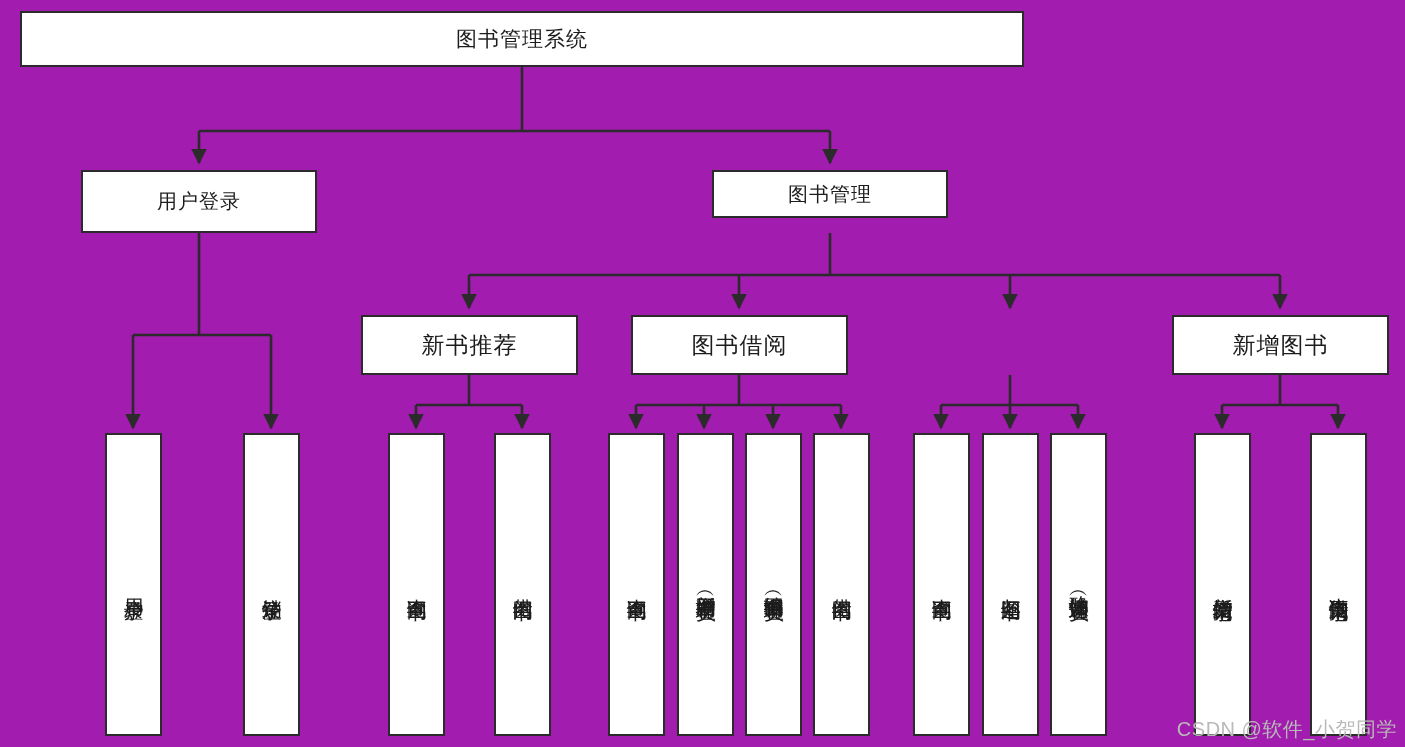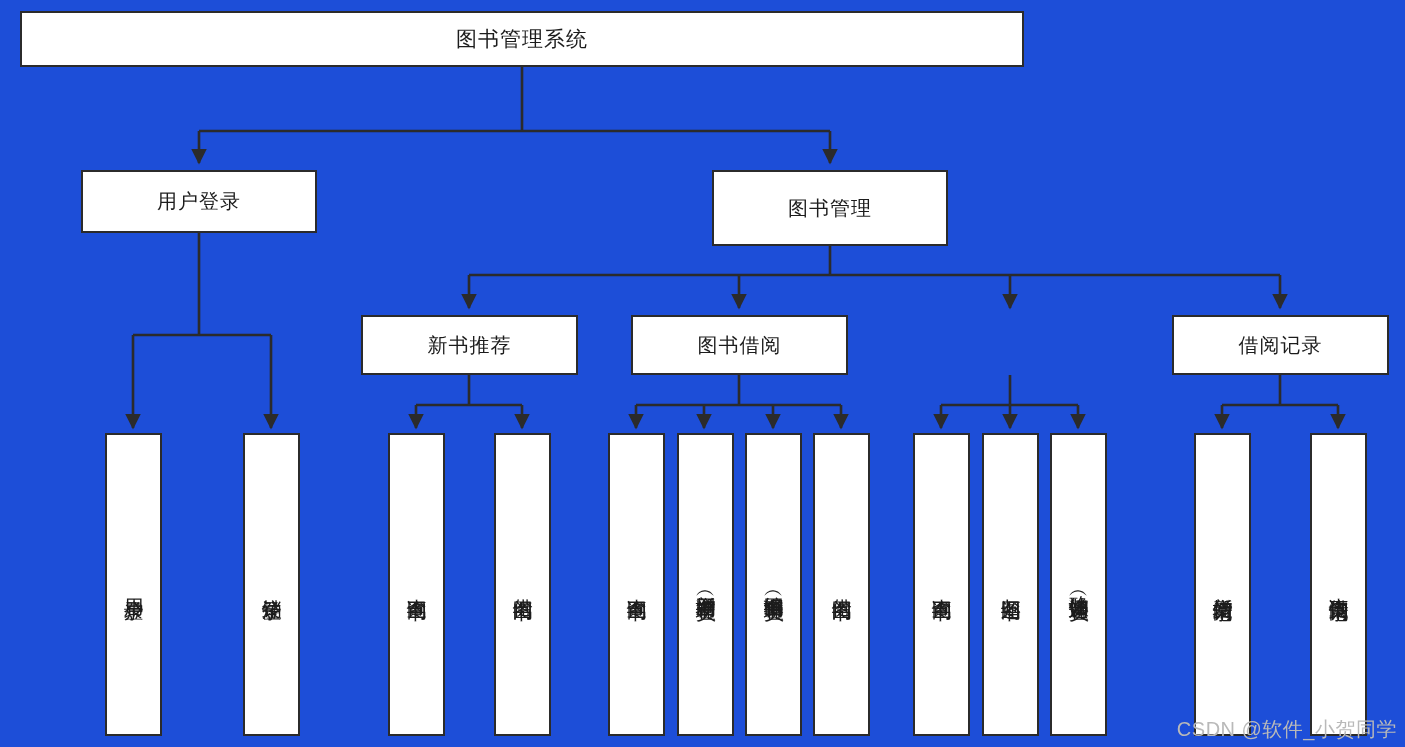--- a/index.html
+++ b/index.html
@@ -8,21 +8,21 @@
     padding: 0;
     background: #ffffff;
   }
   body {
     font-family: "Liberation Sans", "DejaVu Sans", sans-serif;
   }
   #canvas {
     position: relative;
     width: 1405px;
     height: 747px;
-    background: #1d4ed8;
+    background: #a21caf;
     overflow: hidden;
   }
   #edges {
     position: absolute;
     left: 0;
     top: 0;
     width: 1405px;
     height: 747px;
     pointer-events: none;
   }
@@ -39,21 +39,21 @@
   }
   .node.root {
     font-size: 21px;
     letter-spacing: 1px;
   }
   .node.level2 {
     font-size: 20px;
     letter-spacing: 1px;
   }
   .node.level3 {
-    font-size: 20px;
+    font-size: 23px;
     letter-spacing: 1px;
   }
   .node.leaf {
     font-size: 20px;
     align-items: center;
     justify-content: center;
   }
   .vlabel {
     writing-mode: vertical-rl;
     text-orientation: upright;
@@ -131,32 +131,32 @@
     </g>
   </svg>
 
   <div class="node root" style="left:20px; top:11px; width:1004px; height:56px;">
     <span class="hlabel">图书管理系统</span>
   </div>
 
   <div class="node level2" style="left:81px; top:170px; width:236px; height:63px;">
     <span class="hlabel">用户登录</span>
   </div>
-  <div class="node level2" style="left:712px; top:170px; width:236px; height:76px;">
+  <div class="node level2" style="left:712px; top:170px; width:236px; height:48px;">
     <span class="hlabel">图书管理</span>
   </div>
 
   <div class="node level3" style="left:361px; top:315px; width:217px; height:60px;">
     <span class="hlabel">新书推荐</span>
   </div>
   <div class="node level3" style="left:631px; top:315px; width:217px; height:60px;font-family:Liberation Serif, serif;">
     <span class="hlabel">图书借阅</span>
   </div>
   <div class="node level3" style="left:1172px; top:315px; width:217px; height:60px;">
-    <span class="hlabel">借阅记录</span>
+    <span class="hlabel">新增图书</span>
   </div>
 
   <div class="node leaf" style="left:105px; top:433px; width:57px; height:303px;">
     <span class="vlabel">用户登录</span>
   </div>
   <div class="node leaf" style="left:243px; top:433px; width:57px; height:303px;">
     <span class="vlabel">注销登录</span>
   </div>
 
   <div class="node leaf" style="left:388px; top:433px; width:57px; height:303px;">

